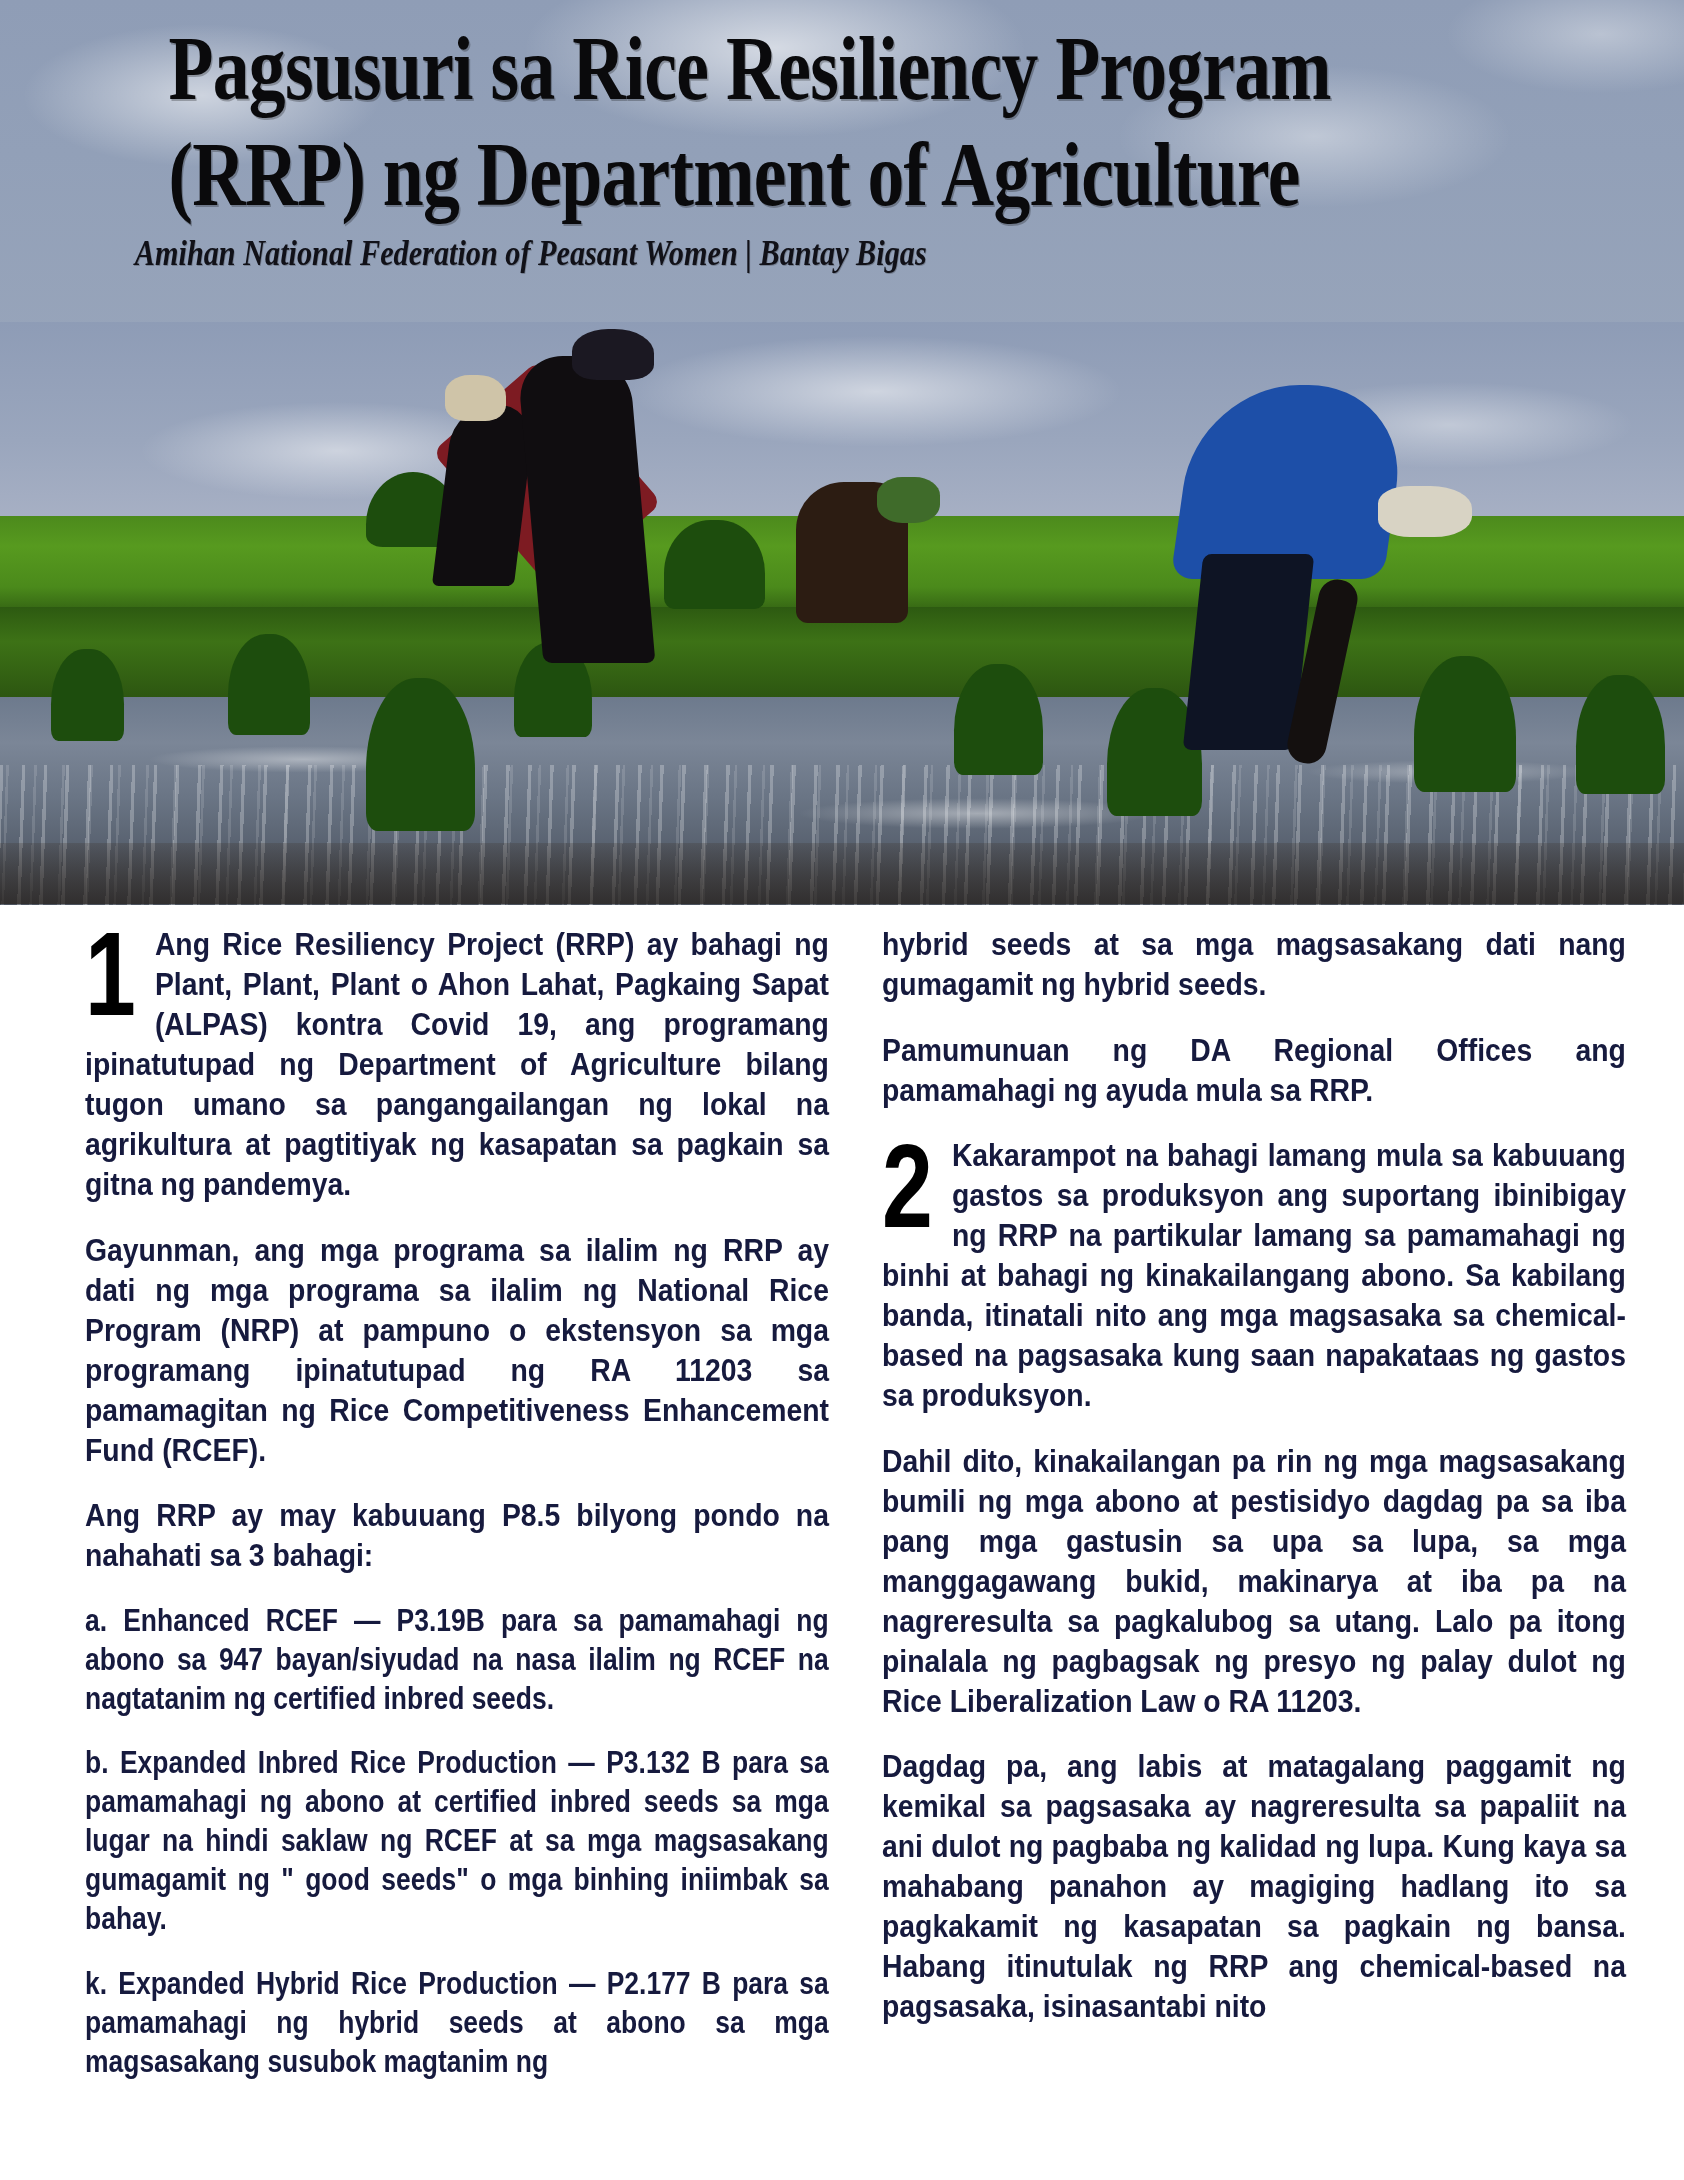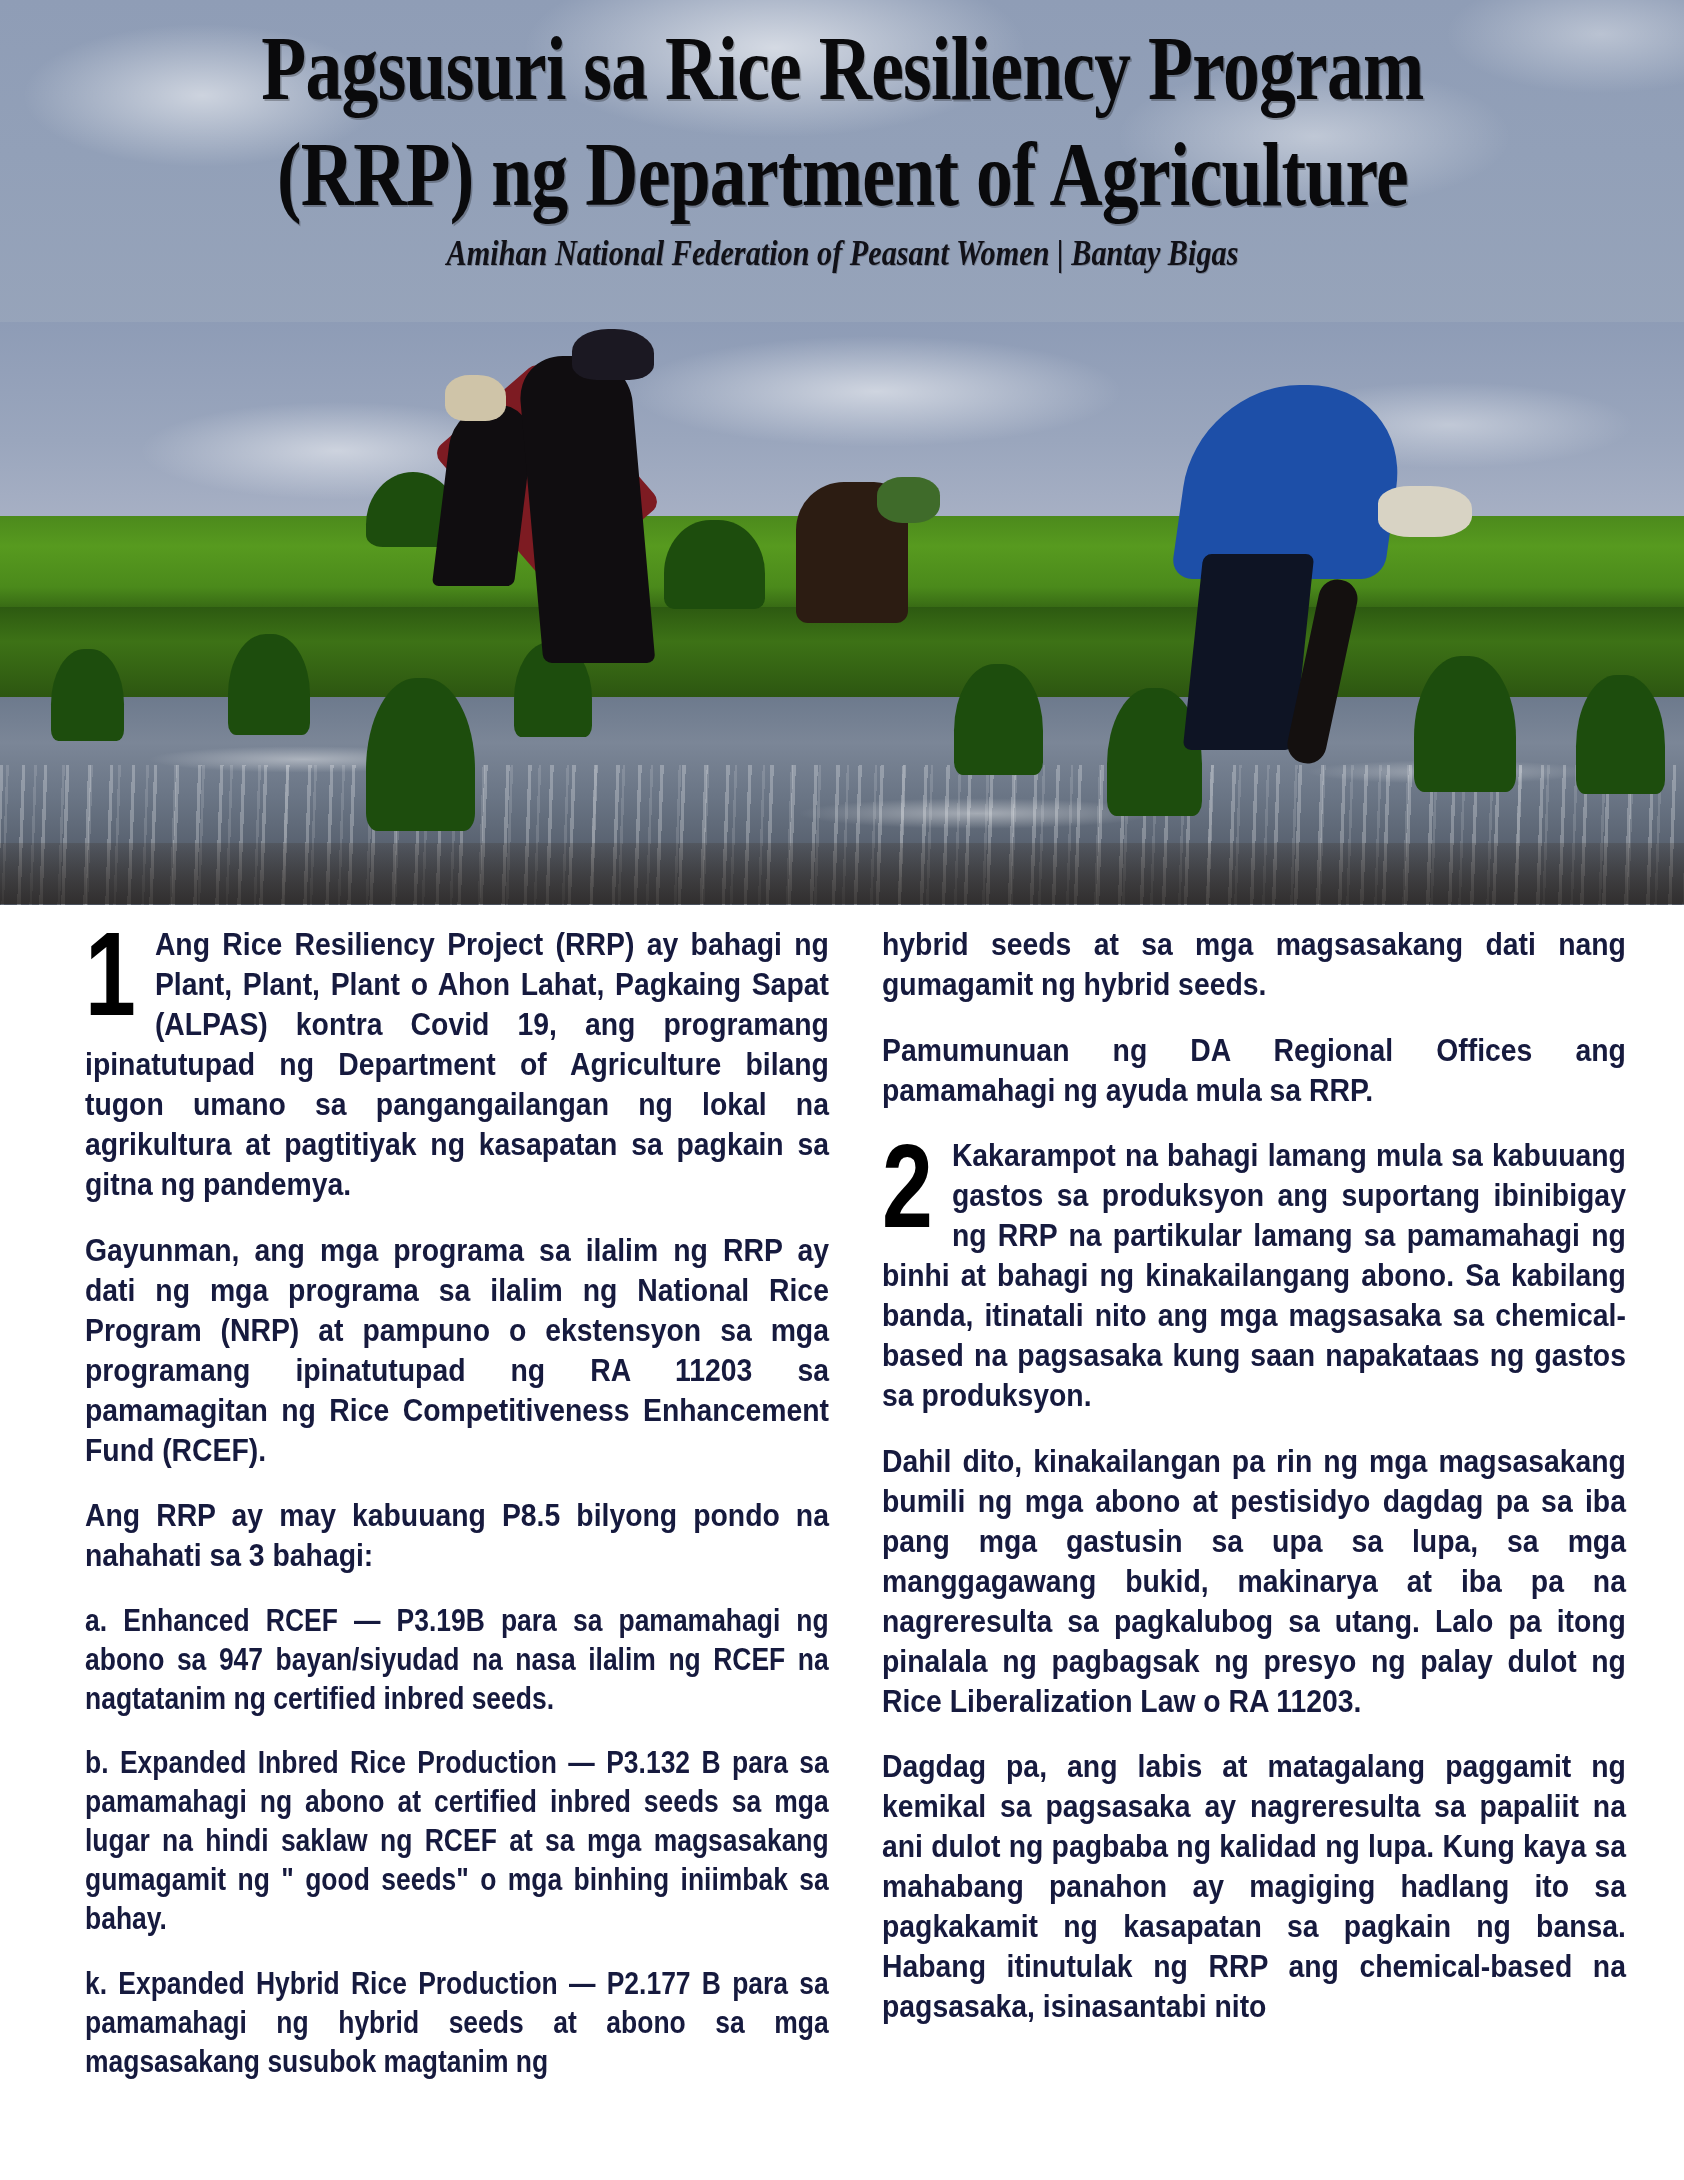--- a/index.html
+++ b/index.html
@@ -100,21 +100,21 @@
            border-radius:102px 102px 22px 22px; transform: skewX(-8deg); }
   .fig-d-legs { left:1193px; top:232px; width:111px; height:196px; background:#0e1424; border-radius:8.5px; transform: skewX(-6deg); }
   .fig-d-head { left:1378px; top:164px; width:94px; height:51px; border-radius:34% 44% 40% 34%; background:#d8d3c4; }
   .fig-d-arm { left:1303px; top:256px; width:39px; height:187px; background:#14100f; transform: rotate(12deg); border-radius:19px; }
 
   
   .title-block {
     position: absolute;
     left: 0; top: 15.3px;
     width: 1685px;
-    text-align: center;
+    text-align: left;
     z-index: 5;
   }
   .title-line {
     font-family: "Liberation Serif", "DejaVu Serif", serif;
     font-weight: 700;
     font-size: 92px;
     line-height: 106px;
     letter-spacing: -0.9px;
     color: #0a0a0c;
     transform: scaleX(0.80);

